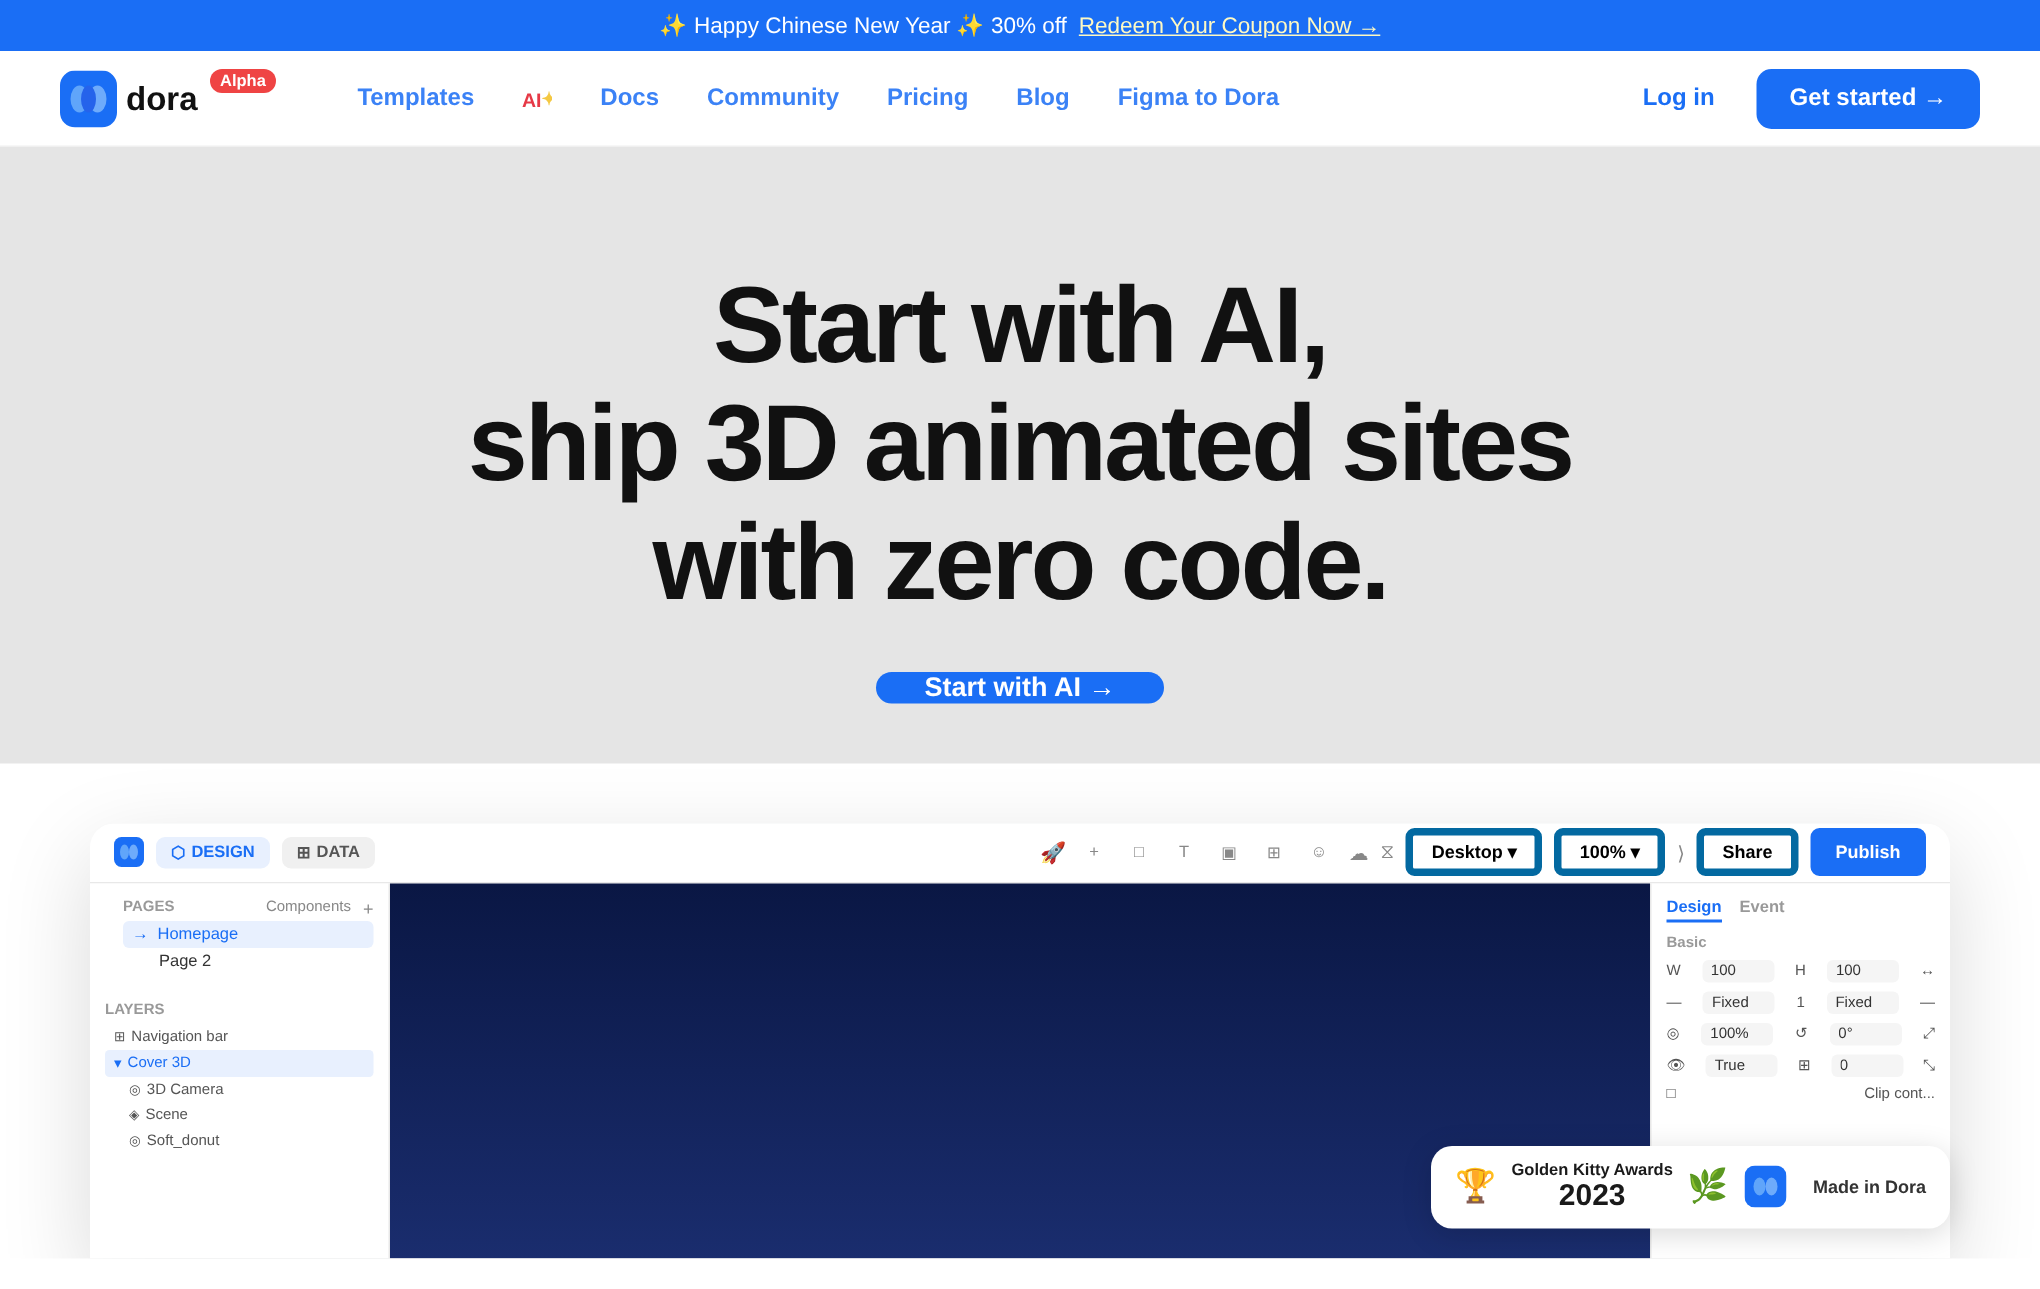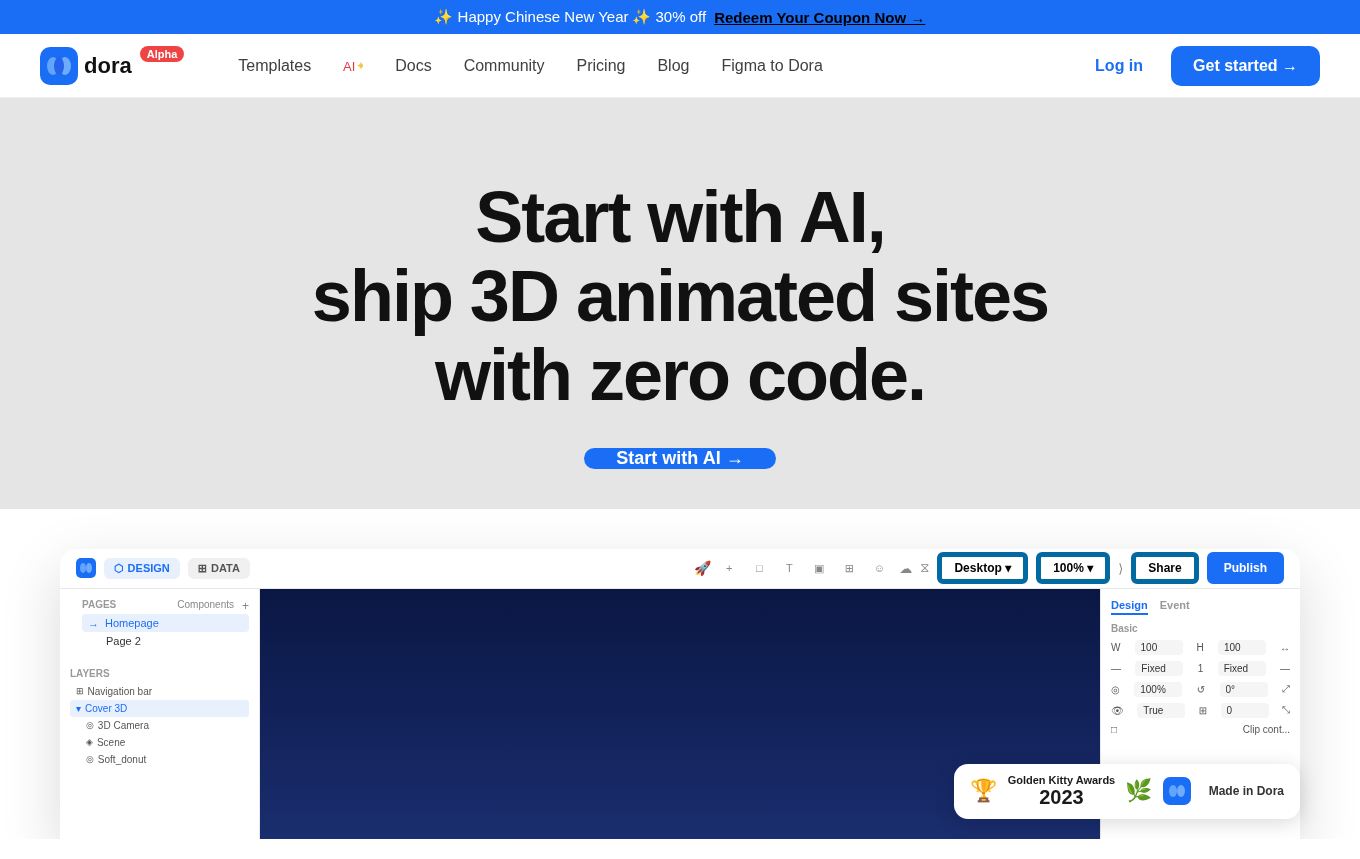--- a/index.html
+++ b/index.html
@@ -11,22 +11,22 @@
       color: #fff;
       text-align: center;
       padding: 8px 16px;
       font-size: 15px;
       display: flex;
       align-items: center;
       justify-content: center;
       gap: 8px;
     }
     .top-banner a {
-      color: #000000;
-      font-weight: 700;
+      color: #fef9c3;
+      font-weight: 400;
       text-decoration: underline;
       cursor: pointer;
     }
 
     
     .navbar {
       display: flex;
       align-items: center;
       padding: 0 40px;
       height: 64px;
@@ -65,23 +65,23 @@
     }
     .nav-links {
       display: flex;
       align-items: center;
       gap: 4px;
       flex: 1;
       list-style: none;
     }
     .nav-links li a {
       text-decoration: none;
-      color: #404040;
+      color: #3b82f6;
       font-size: 16px;
-      font-weight: 400;
+      font-weight: 700;
       padding: 8px 14px;
       border-radius: 8px;
       display: flex;
       align-items: center;
       gap: 6px;
     }
     .nav-actions {
       display: flex;
       align-items: center;
       gap: 12px;

